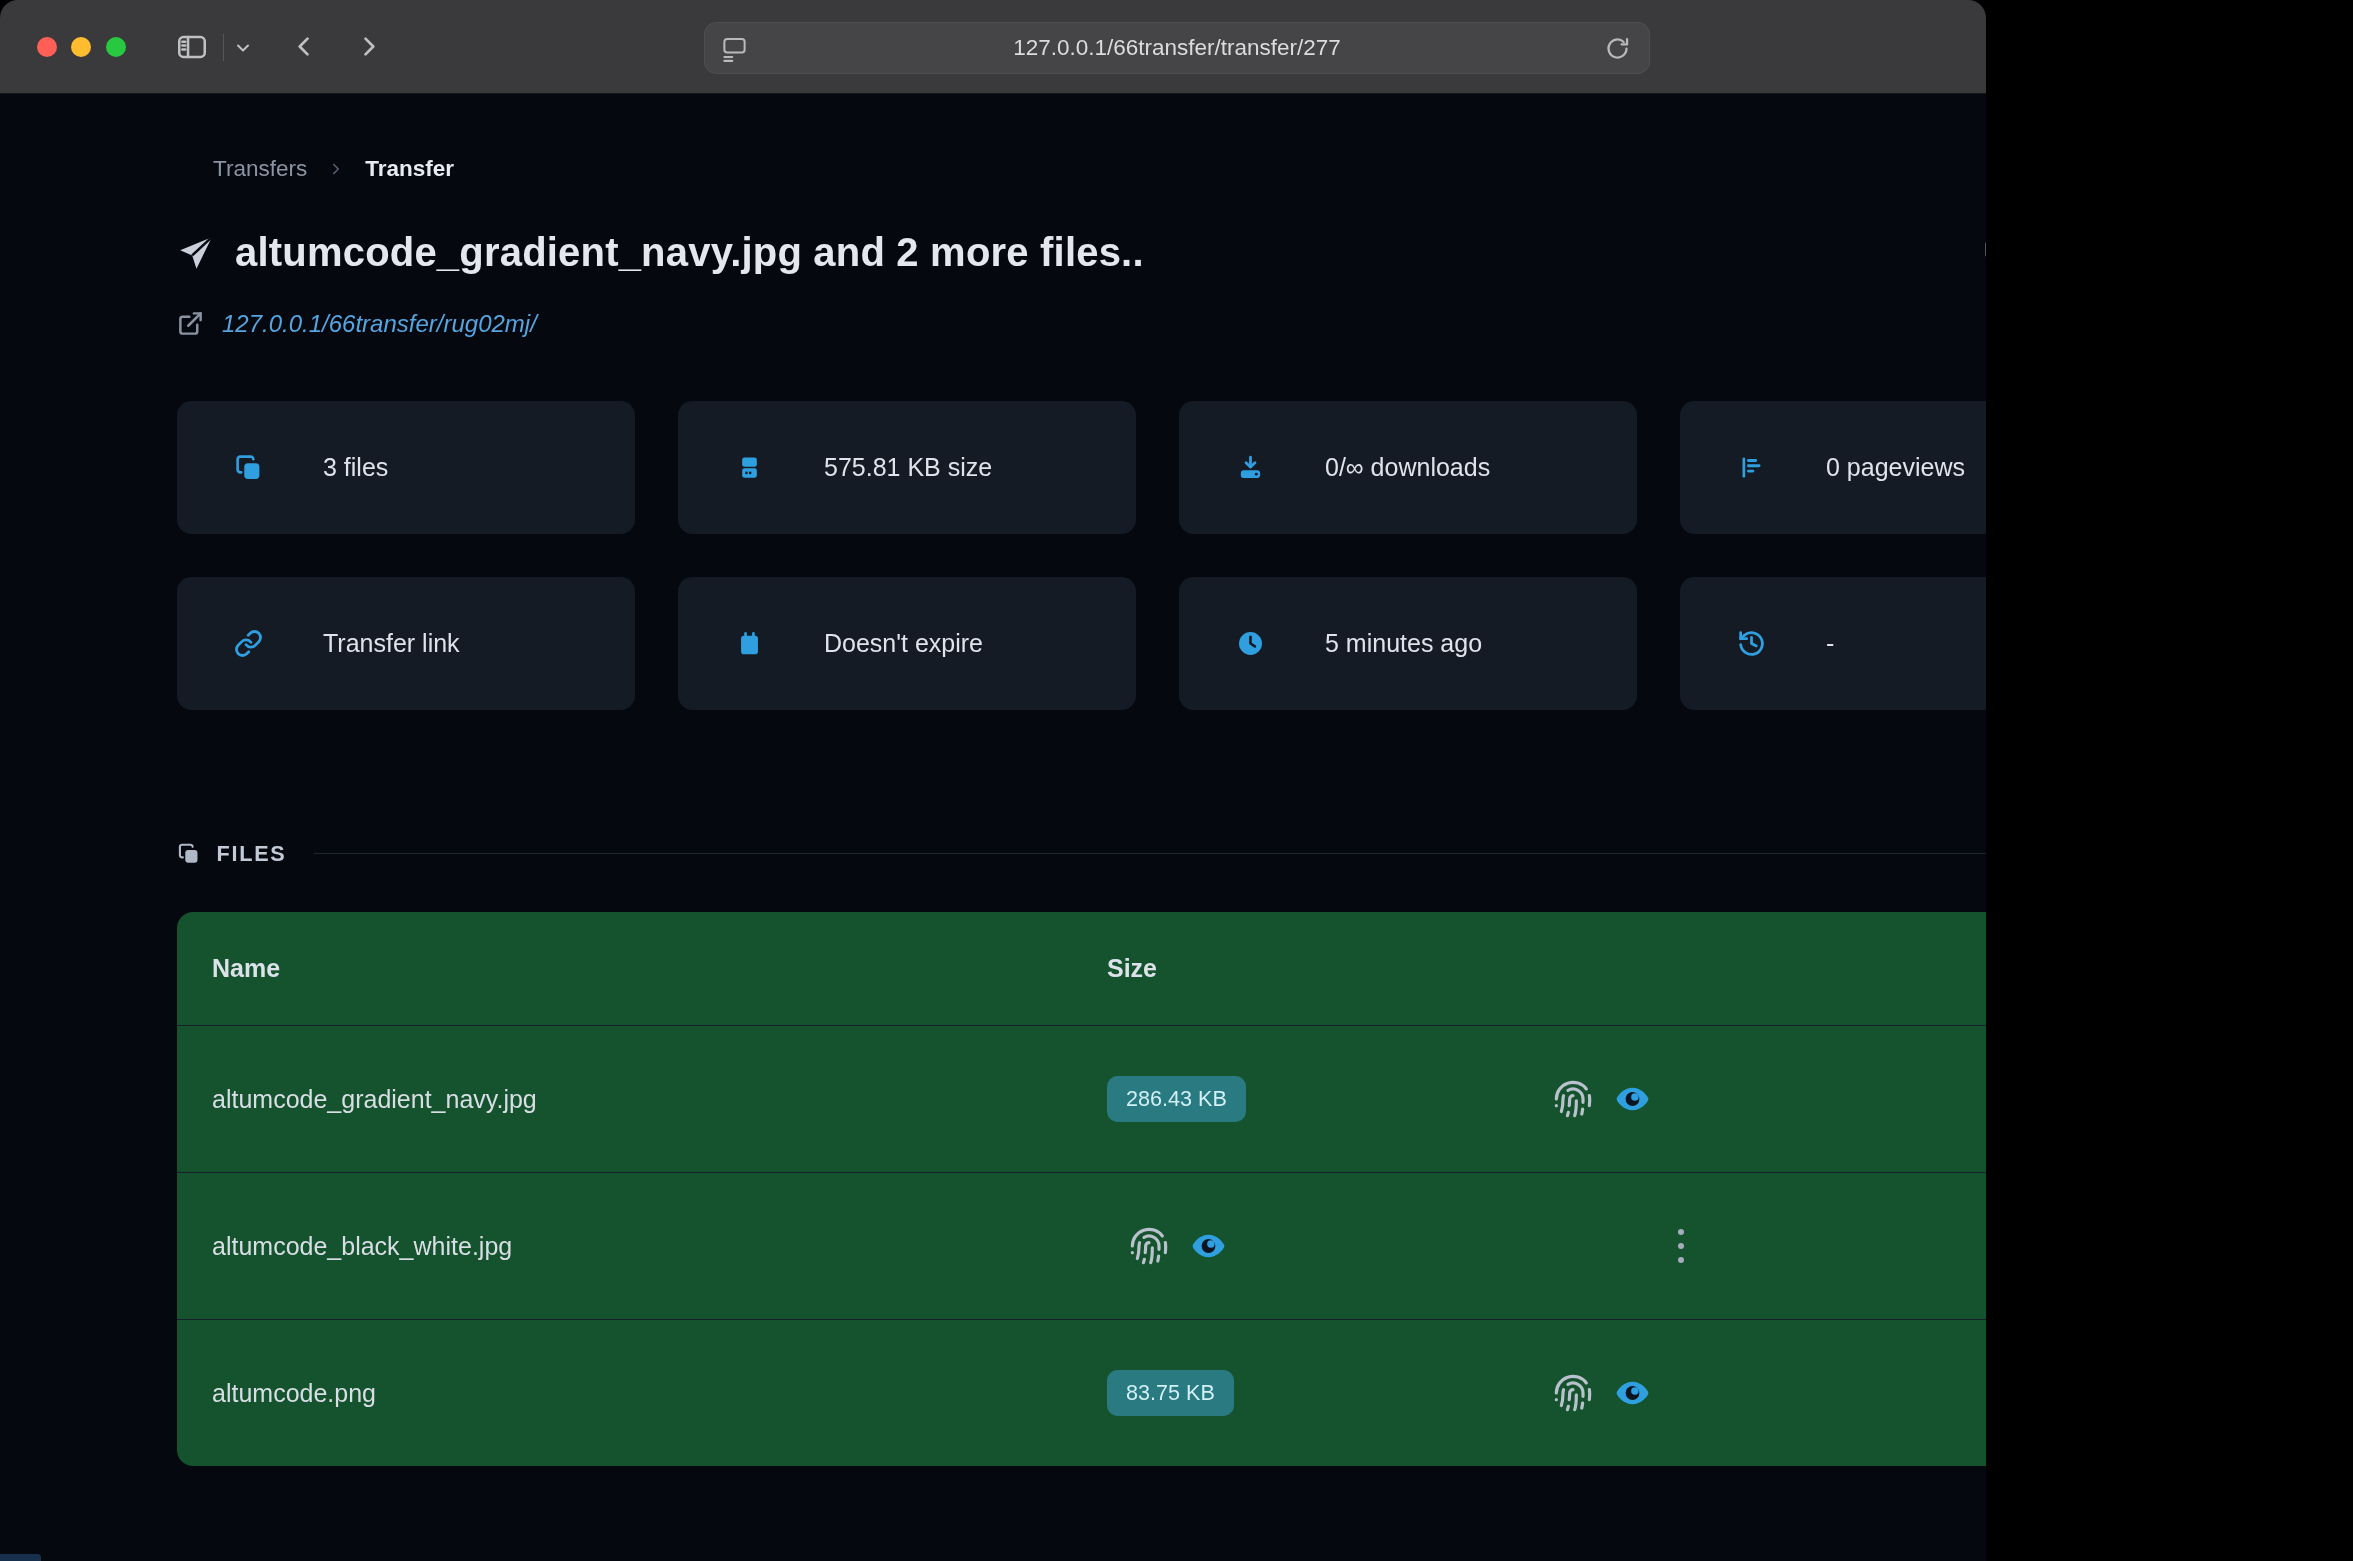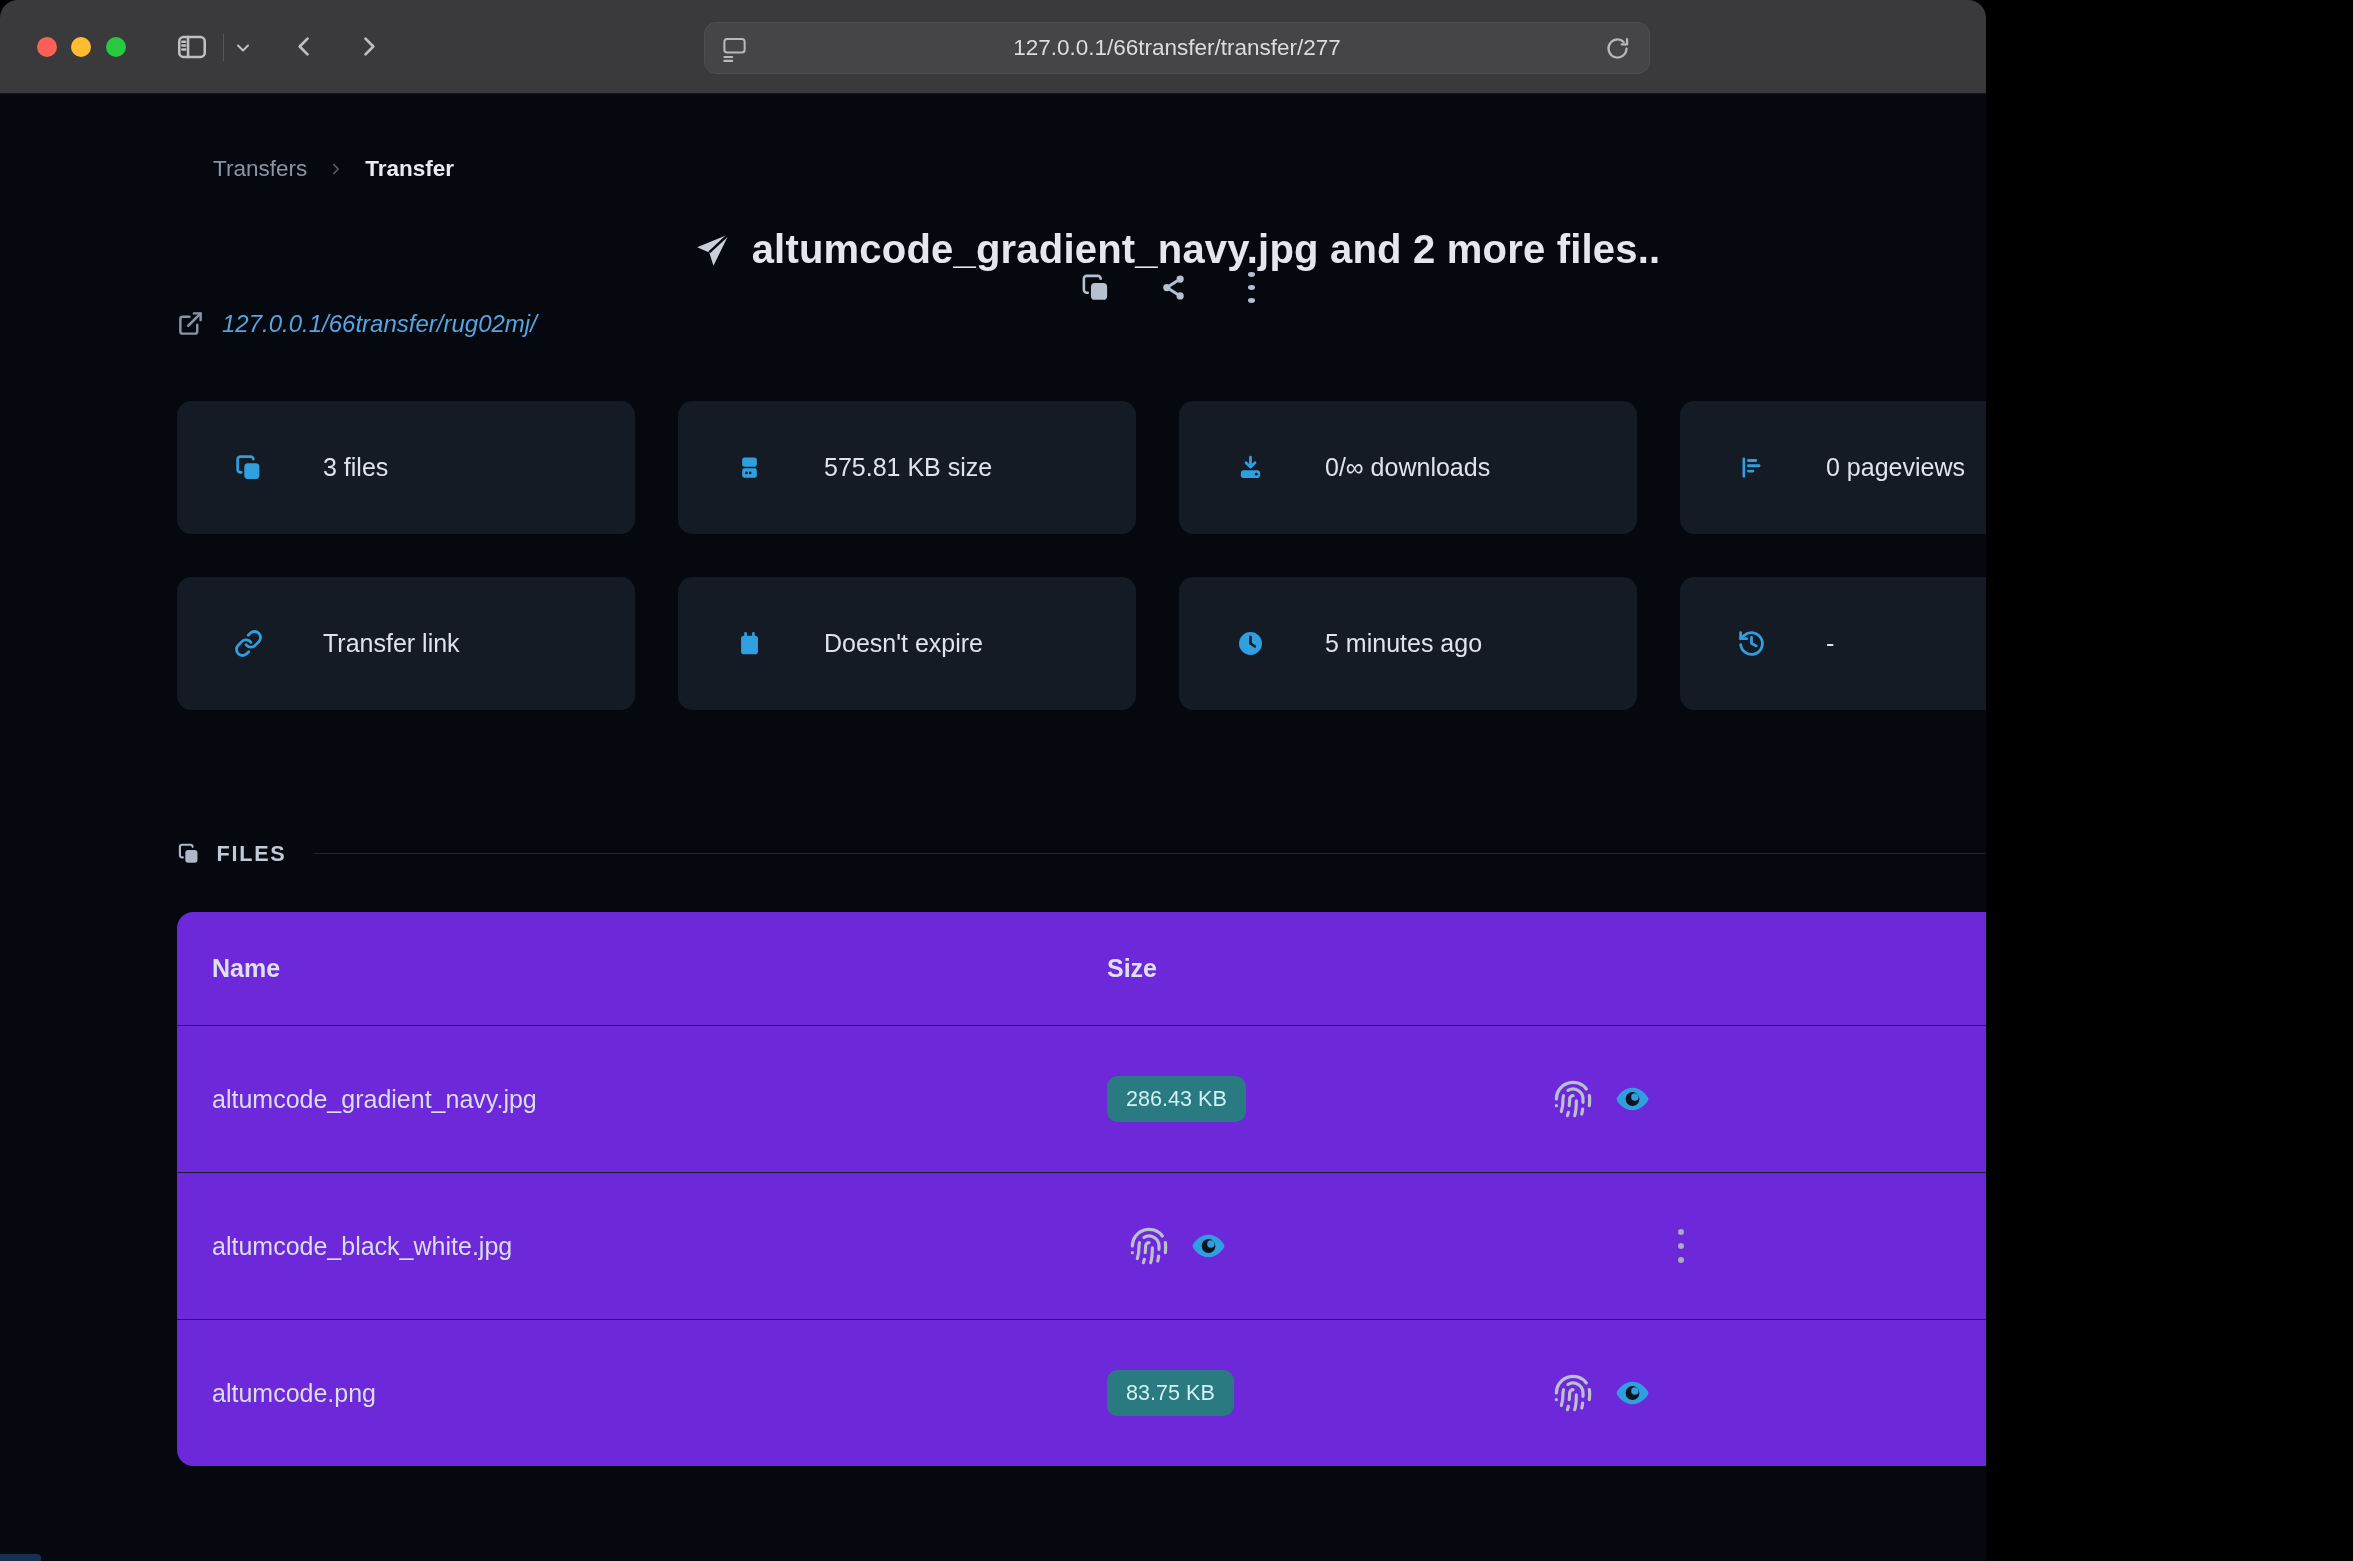--- a/index.html
+++ b/index.html
@@ -20,42 +20,42 @@
 
   
   .page { height:1467px; background:#05080f; position:relative; }
   .container { width:2000px; margin-left:177px; padding-top:61px; }
 
   .breadcrumb { display:flex; align-items:center; gap:20px; font-size:22.5px; height:27px;margin-left:36px; }
   .bc-root { color:#8b94a3; }
   .bc-sep { color:#576072; display:flex; }
   .bc-cur { color:#e8ebf0; font-weight:700; }
 
-  .titlerow { margin-top:45px; height:51px; display:flex; align-items:center; justify-content:space-between;flex-direction:column; }
+  .titlerow { margin-top:45px; height:51px; display:flex; align-items:center; justify-content:space-between; }
   .titleleft { display:flex; align-items:center; gap:20px; }
   .plane { color:#c9d0da; display:flex; }
   h1.title { font-size:40px; font-weight:700; color:#e4e8ee; letter-spacing:0.2px; }
   .titleacts { display:flex; align-items:center; gap:47px; margin-right:7.2px; color:#b6c0cf; }
   .titleacts .abtn { width:31px; height:31px; display:flex; align-items:center; justify-content:center; cursor:pointer; }
 
   .linkrow { margin-top:30px; height:31px; display:flex; align-items:center; gap:18px; }
   .extlink { color:#8a93a2; display:flex; }
   a.sharelink { color:#55a5e1; font-size:24px; text-decoration:none;font-style:italic; }
 
   .stats { margin-top:62px; display:grid; grid-template-columns:repeat(4,458px); grid-auto-rows:133px; column-gap:56px; row-gap:57px;gap:43px; }
   .card { background:#151b24; border-radius:14.4px; display:flex; align-items:center; padding-left:56px; }
   .card-icon { width:31px; display:flex; justify-content:center; color:#2f9fe0; }
   .card-label { margin-left:59px; font-size:25px; font-weight:500; color:#dfe4ec; }
 
   .fileshead { margin-top:129px; height:29px; display:flex; align-items:center; }
   .fileshead .fh-icon { color:#aeb8c6; display:flex; }
   .fileshead .fh-label { margin-left:16px; font-size:21.6px; font-weight:700; letter-spacing:1.8px; color:#c2cad7; }
   .fileshead .fh-line { flex:1; height:1.8px; background:#20262f; margin-left:27px; }
 
-  .table { margin-top:44px; width:2000px; background:#6d28d9; border-radius:16px; overflow:hidden; }
+  .table { margin-top:44px; width:2000px; background:#14532d; border-radius:16px; overflow:hidden; }
   .thead { height:113px; display:flex; align-items:center; font-size:25px; font-weight:700; color:#dde2ea; }
   .col-name { width:930px; padding-left:35px; }
   .col-size { width:424px; }
   .col-actions { width:502px; display:flex; align-items:center; gap:18px; padding-left:21.6px; }
   .col-menu { width:144px; display:flex; justify-content:center; }
   .trow { height:147px; display:flex; align-items:center; border-top:1.8px solid #1a202b; }
   .fname { font-size:25px; color:#d9dee6; }
   .badge { display:inline-flex; padding:10px 19px; border-radius:10.8px; background:#2a7a82; color:#d2f0f6; font-size:21.6px; font-weight:400; }
   .rico { display:flex; align-items:center; justify-content:center; cursor:pointer; }
   .fp { color:#b9c1cc; }

